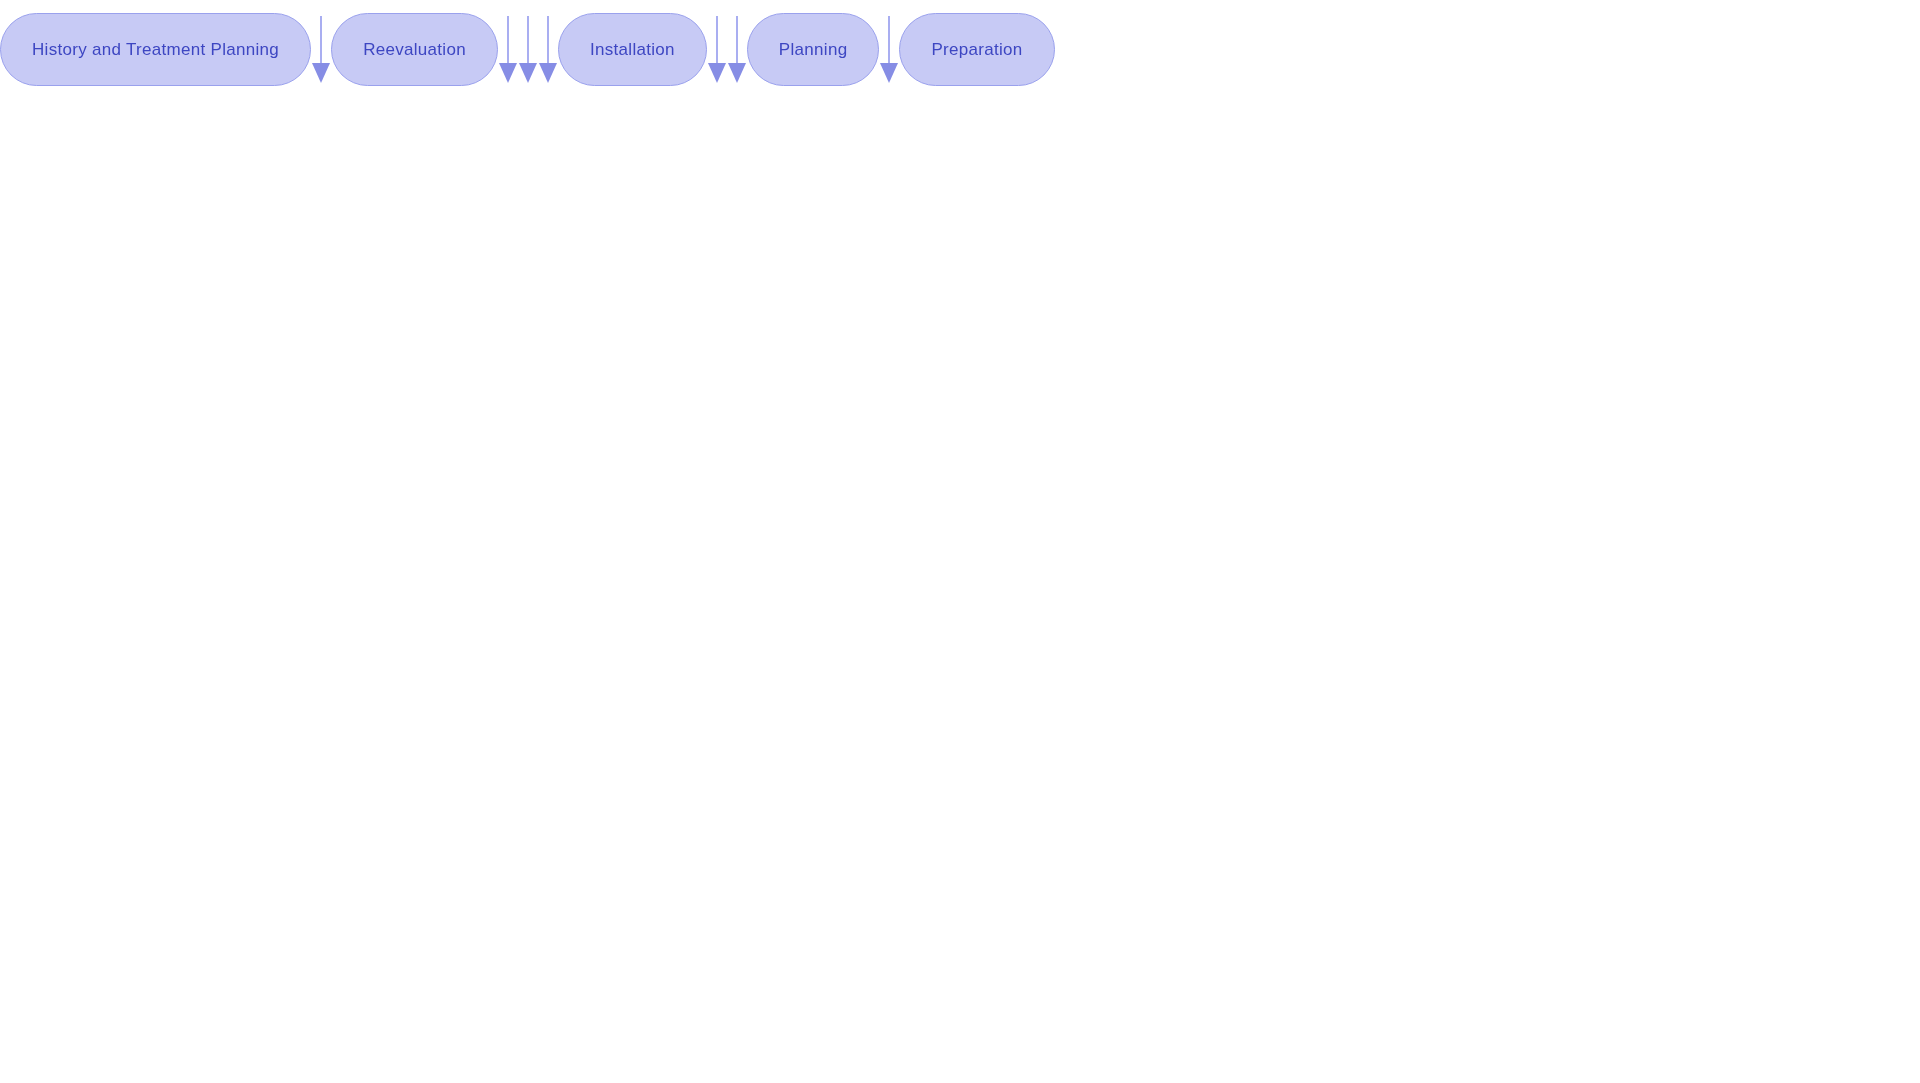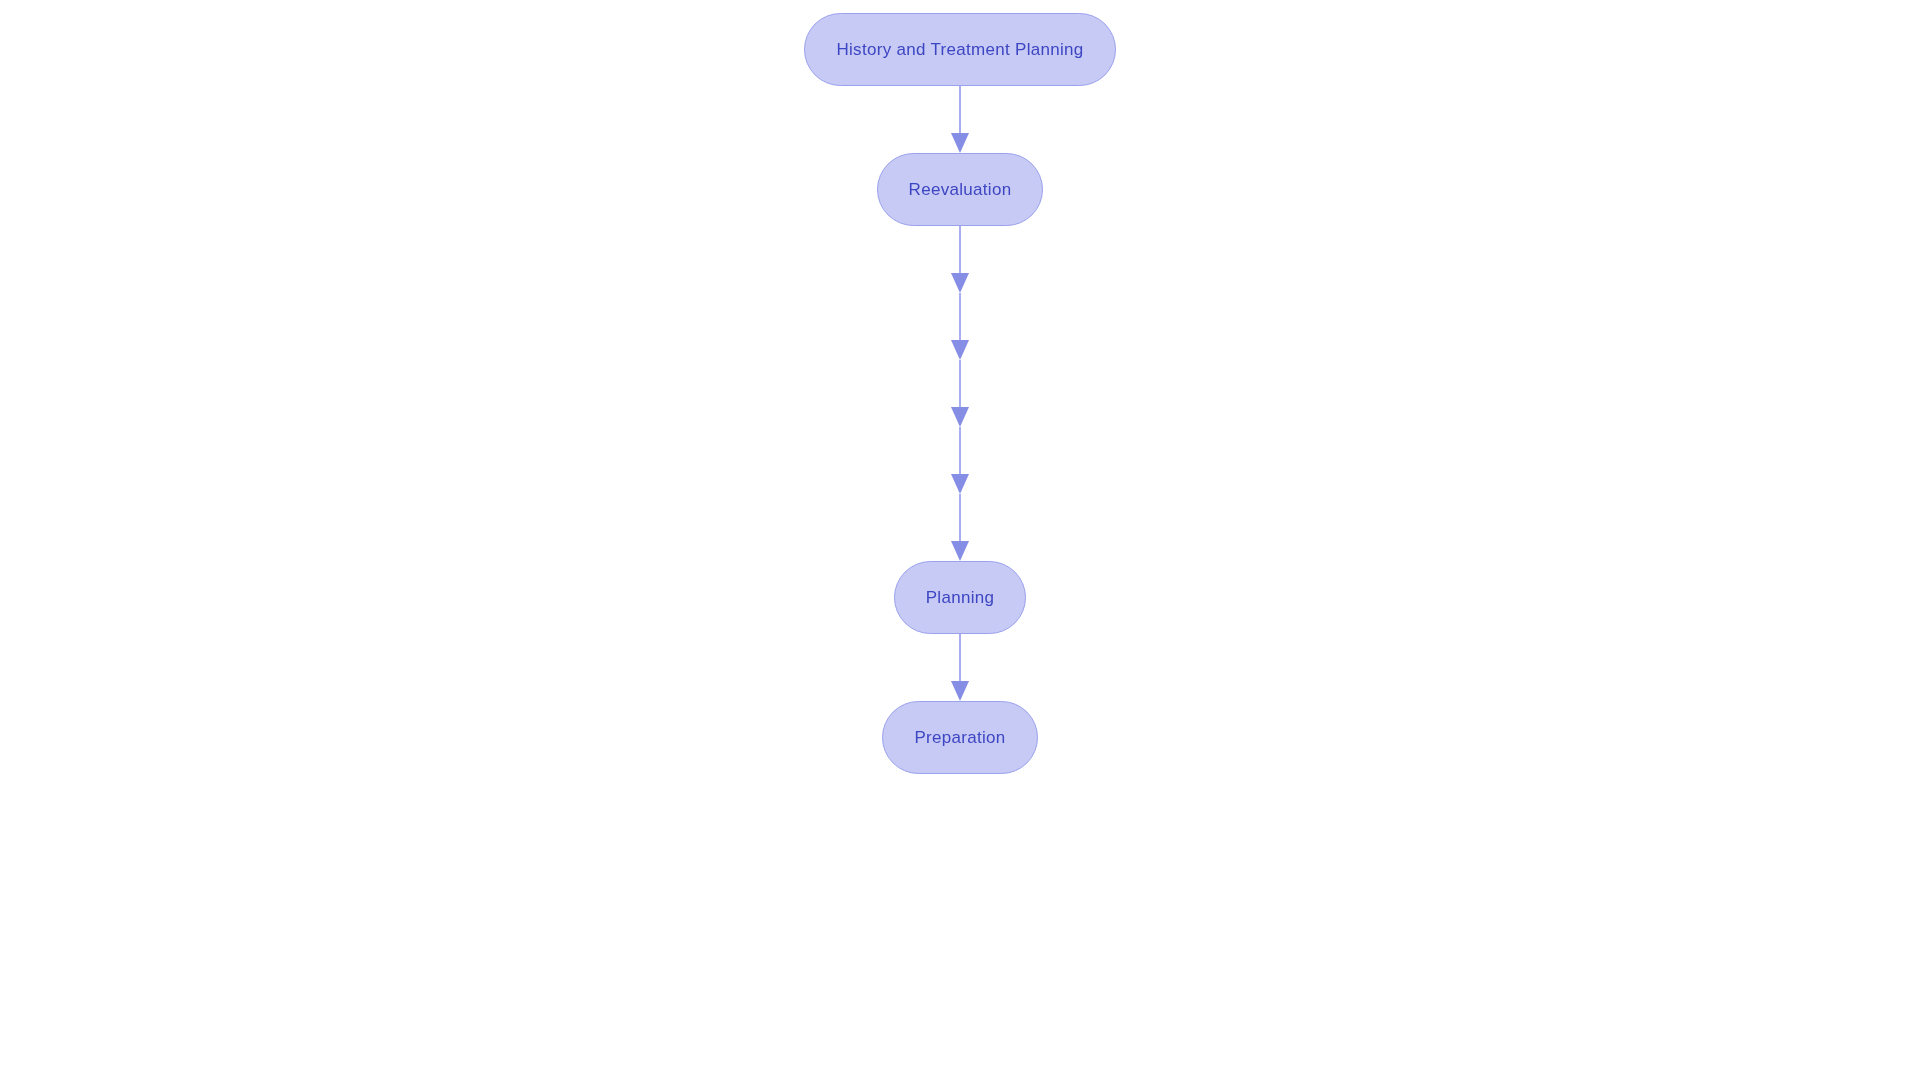--- a/index.html
+++ b/index.html
@@ -14,21 +14,21 @@
     background: var(--bg, #ffffff);
     overflow: hidden;
     font-family: "Liberation Sans", sans-serif;
   }
   .flow {
     position: absolute;
     left: 0;
     top: 13px;
     width: 100%;
     display: flex;
-    flex-direction: column;
+    flex-direction: row;
     align-items: center;
   }
   .node {
     height: 73px;
     box-sizing: border-box;
     border-radius: 36.5px;
     background: var(--node-fill, #c7caf5);
     border: 1.3px solid var(--node-border, #9aa1ed);
     color: var(--node-text, #3d46c2);
     display: flex;
@@ -87,20 +87,23 @@
     <div class="line"></div>
     <div class="head"></div>
   </div>
 
 
   <div class="connector">
     <div class="line"></div>
     <div class="head"></div>
   </div>
 
+  <div class="node">
+    <span>Installation</span>
+  </div>
 
   <div class="connector">
     <div class="line"></div>
     <div class="head"></div>
   </div>
 
 
   <div class="connector">
     <div class="line"></div>
     <div class="head"></div>

